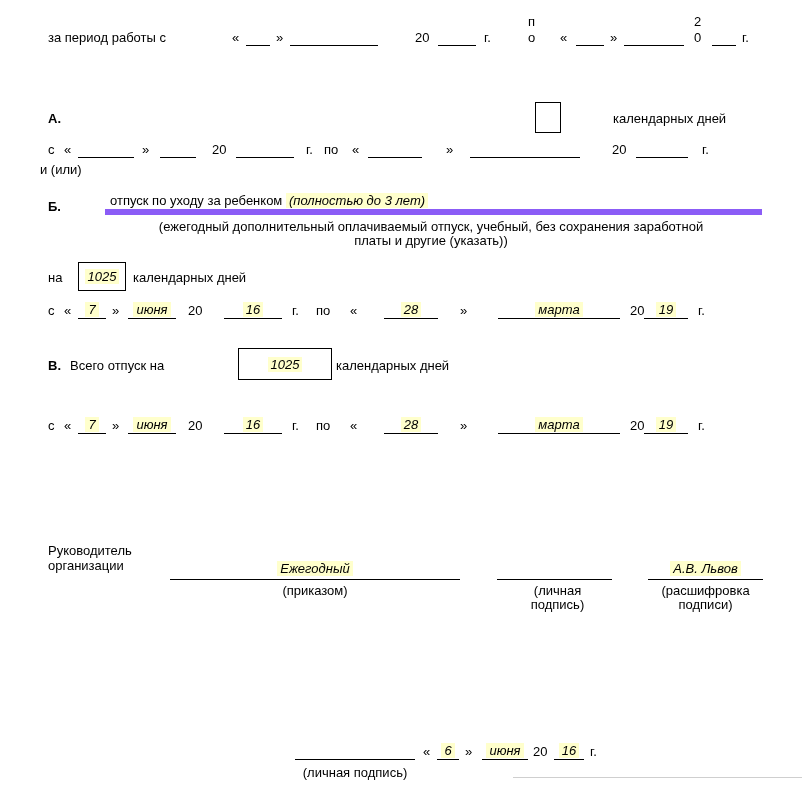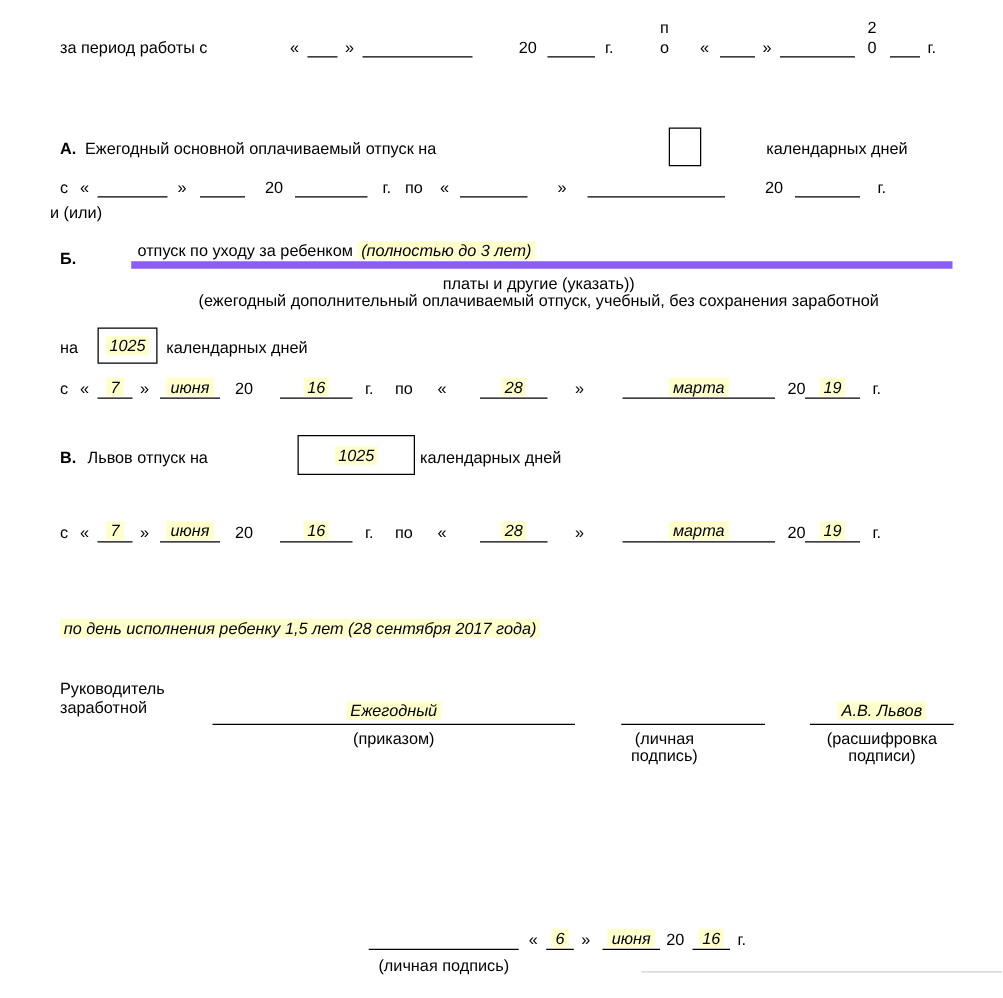--- a/index.html
+++ b/index.html
@@ -42,21 +42,20 @@
     <span class="blank" style="left:576px;width:28px"></span>
     <span class="t" style="left:610px">»</span>
     <span class="blank" style="left:624px;width:60px"></span>
     <span class="t wrapnarrow" style="left:694px;width:10px">20</span>
     <span class="blank" style="left:712px;width:24px"></span>
     <span class="t" style="left:742px">г.</span>
   </div>
 
   <div class="r" style="top:102px;height:31px">
     <span class="t b" style="left:48px;bottom:6px">А.</span>
-    <span class="t" style="left:68px;bottom:6px">Ежегодный основной оплачиваемый отпуск на</span>
     <span class="box" style="left:535px;width:24px;height:29px"></span>
     <span class="t" style="left:613px;bottom:6px">календарных дней</span>
   </div>
 
   <div class="r" style="top:138px;height:20px">
     <span class="t" style="left:48px">с</span>
     <span class="t" style="left:64px">«</span>
     <span class="blank" style="left:78px;width:56px"></span>
     <span class="t" style="left:142px">»</span>
     <span class="blank" style="left:160px;width:36px"></span>
@@ -77,22 +76,22 @@
     <span class="t" style="left:40px">и (или)</span>
   </div>
 
   <div class="r" style="top:194px;height:21px">
     <span class="t b" style="left:48px">Б.</span>
     <span class="t" style="left:105px;width:652px;border-bottom:6px solid #8b5cf6;padding-left:5px"><span>отпуск по уходу за ребенком</span> <span class="hl">(полностью до 3 лет)</span></span>
   </div>
 
   <div class="r" style="top:220px">
     <div style="position:absolute;left:105px;width:652px" class="caption">
+      <div>(ежегодный дополнительный оплачиваемый отпуск, учебный, без сохранения заработной</div>
       <div>платы и другие (указать))</div>
-      <div>(ежегодный дополнительный оплачиваемый отпуск, учебный, без сохранения заработной</div>
     </div>
   </div>
 
   <div class="r" style="top:262px;height:29px">
     <span class="t" style="left:48px;bottom:5px">на</span>
     <span class="box" style="left:78px;width:46px;height:27px">
         <span class="hl">1025</span>
       </span>
     <span class="t" style="left:133px;bottom:5px">календарных дней</span>
   </div>
@@ -111,21 +110,21 @@
     <span class="blank" style="left:384px;width:54px"><span class="hl">28</span></span>
     <span class="t" style="left:460px">»</span>
     <span class="blank" style="left:498px;width:122px"><span class="hl">марта</span></span>
     <span class="t" style="left:630px">20</span>
     <span class="blank" style="left:644px;width:44px"><span class="hl">19</span></span>
     <span class="t" style="left:698px">г.</span>
   </div>
 
   <div class="r" style="top:349px;height:31px">
     <span class="t b" style="left:48px;bottom:6px">В.</span>
-    <span class="t" style="left:70px;bottom:6px">Львов отпуск на</span>
+    <span class="t" style="left:70px;bottom:6px">Всего отпуск на</span>
     <span class="box" style="left:238px;width:92px;height:30px">
         <span class="hl">1025</span>
       </span>
     <span class="t" style="left:336px;bottom:6px">календарных дней</span>
   </div>
 
   <div class="r" style="top:413px;height:21px">
     <span class="t" style="left:48px">с</span>
     <span class="t" style="left:64px">«</span>
     <span class="blank" style="left:78px;width:28px"><span class="hl">7</span></span>
@@ -139,33 +138,32 @@
     <span class="blank" style="left:384px;width:54px"><span class="hl">28</span></span>
     <span class="t" style="left:460px">»</span>
     <span class="blank" style="left:498px;width:122px"><span class="hl">марта</span></span>
     <span class="t" style="left:630px">20</span>
     <span class="blank" style="left:644px;width:44px"><span class="hl">19</span></span>
     <span class="t" style="left:698px">г.</span>
   </div>
 
   <div class="r" style="top:494px">
     <div style="position:absolute;left:48px;line-height:17px">
-      <div><span class="hl">по день исполнения ребенку 1,5 лет (28 сентября 2017 года)</span></div>
     </div>
   </div>
 
   <div class="r" style="top:543px">
     <div style="position:absolute;left:48px;line-height:15px">
       <div>Руководитель</div>
-      <div>заработной</div>
+      <div>организации</div>
     </div>
     <div class="sigline" style="left:170px;top:17px;width:290px"><span class="hl">Ежегодный</span></div>
     <div class="caption" style="position:absolute;left:170px;top:41px;width:290px">(приказом)</div>
     <div class="sigline" style="left:497px;top:17px;width:115px"></div>
-    <div class="caption" style="position:absolute;left:474px;top:41px;width:115px">
+    <div class="caption" style="position:absolute;left:500px;top:41px;width:115px">
       <div>(личная</div>
       <div>подпись)</div>
     </div>
     <div class="sigline" style="left:648px;top:17px;width:115px"><span class="hl">А.В. Львов</span></div>
     <div class="caption" style="position:absolute;left:648px;top:41px;width:115px">
       <div>(расшифровка</div>
       <div>подписи)</div>
     </div>
   </div>
 

